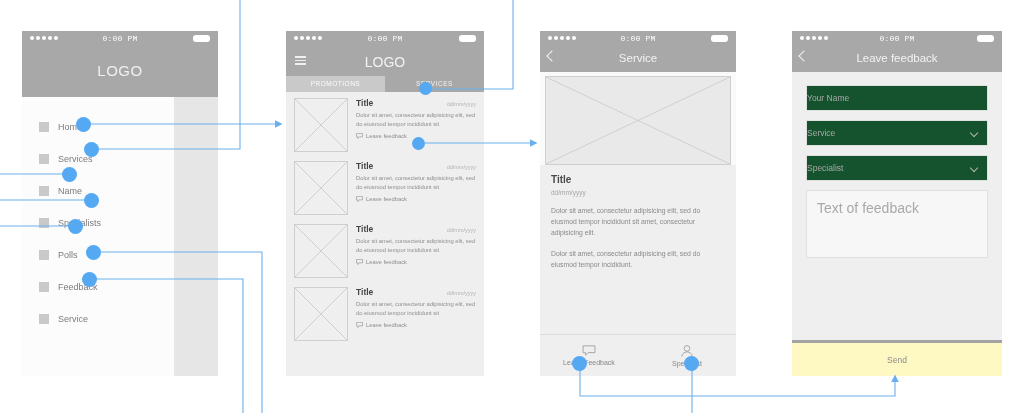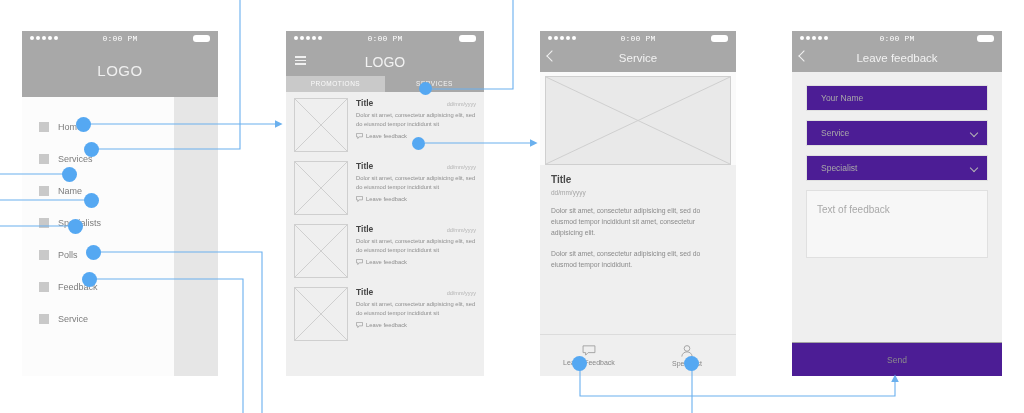--- a/index.html
+++ b/index.html
@@ -172,46 +172,46 @@
     align-items: center; justify-content: center; gap: 3px;
   }
   .s3-tab span { font-size: 7px; color: #868686; }
 
   
   #screen4 { left: 792px; top: 31px; width: 210px; height: 345px; }
   #s4nav { height: 26px; }
   #s4nav .nb-title { padding-top: 6px; font-size: 11.5px; }
   .form { background: #efefef; height: 304px; padding: 13px 14px 0 14px; box-sizing: border-box; position: relative; }
   .field {
-    height: 24px; background: #4c1d95;
+    height: 24px; background: #14532d;
     border: 1px solid #e0e0e0;
     margin-bottom: 9px;
     display: flex; align-items: center;
-    padding: 0 14px;
+    padding: 0 0;
     position: relative;
   }
   .field span { font-size: 8.5px; color: #a9a9a9; }
   .caret {
     position: absolute; right: 10px; top: 9px;
     width: 5px; height: 5px;
     border-left: 1px solid #b5b5b5;
     border-bottom: 1px solid #b5b5b5;
     transform: rotate(-45deg);
   }
   .textarea {
     height: 68px; background: #f7f7f7;
     border: 1px solid #e0e0e0;
     padding: 8px 10px;
     box-sizing: border-box;
   }
-  .textarea span { font-size: 10px; color: #a9a9a9; }
+  .textarea span { font-size: 14px; color: #a9a9a9; }
   .sendbar {
     position: absolute; bottom: 0; left: 0; right: 0;
-    height: 33px; background: #4c1d95;
-    border-top: 1px solid #a3a3a3;
+    height: 33px; background: #fef9c3;
+    border-top: 3px solid #a3a3a3;
     display: flex; align-items: center; justify-content: center;
   }
   .sendbar span { font-size: 8.5px; color: #8c8c8c; }
 </style>
 </head>
 <body>
 
 <div id="stage">
 
   <svg id="connectors" viewBox="0 0 1024 413" width="1024" height="413">

